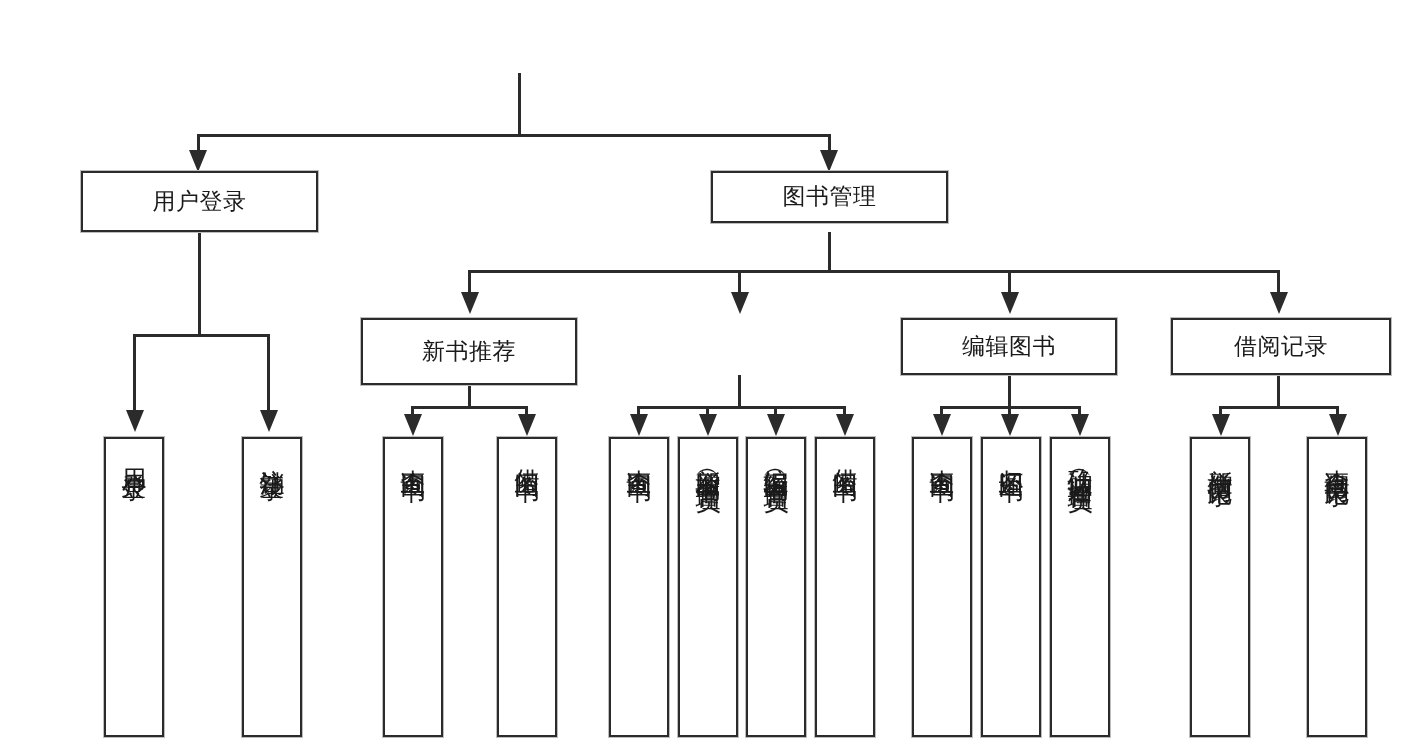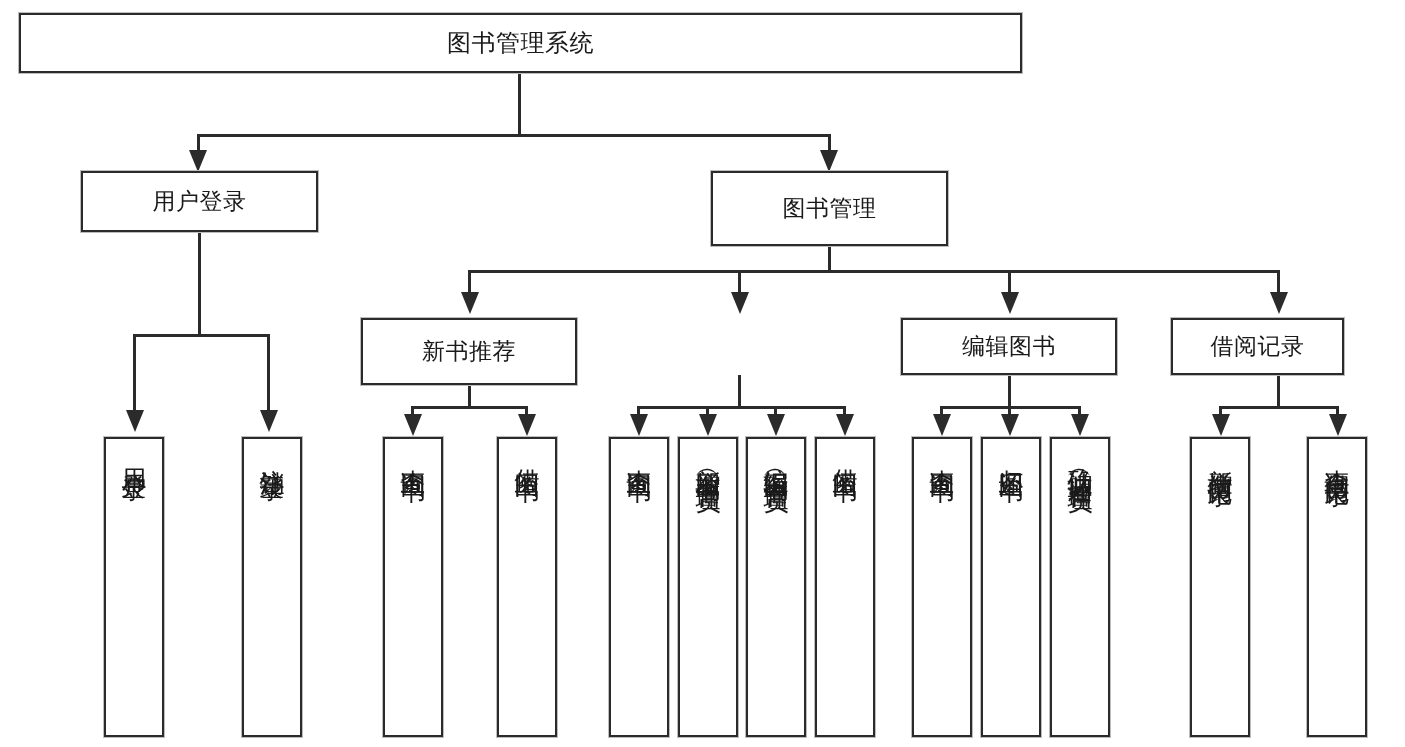--- a/index.html
+++ b/index.html
@@ -131,38 +131,35 @@
   <div class="edge v" style="left:1078px;top:406px;width:3px;height:14px;"></div>
   <div class="arrow" style="left:1071px;top:414px;"></div>
 
   <div class="edge v" style="left:1277px;top:375px;width:3px;height:33px;"></div>
   <div class="edge h" style="left:1219px;top:406px;width:120px;height:3px;"></div>
   <div class="edge v" style="left:1219px;top:406px;width:3px;height:14px;"></div>
   <div class="arrow" style="left:1212px;top:414px;"></div>
   <div class="edge v" style="left:1336px;top:406px;width:3px;height:14px;"></div>
   <div class="arrow" style="left:1329px;top:414px;"></div>
 
-  <div id="n-root" class="node h-node" style="left:19px;top:13px;width:1003px;height:60px;">
-    <span class="node-label">图书管理系统</span>
-  </div>
 
   <div class="node h-node" style="left:81px;top:171px;width:237px;height:61px;">
     <span class="node-label">用户登录</span>
   </div>
-  <div class="node h-node" style="left:711px;top:171px;width:237px;height:75px;">
+  <div class="node h-node" style="left:711px;top:171px;width:237px;height:52px;">
     <span class="node-label">图书管理</span>
   </div>
 
   <div class="node h-node" style="left:361px;top:318px;width:216px;height:67px;">
     <span class="node-label">新书推荐</span>
   </div>
   <div class="node h-node" style="left:901px;top:318px;width:216px;height:57px;">
     <span class="node-label">编辑图书</span>
   </div>
-  <div class="node h-node" style="left:1171px;top:318px;width:173px;height:57px;">
+  <div class="node h-node" style="left:1171px;top:318px;width:220px;height:57px;">
     <span class="node-label">借阅记录</span>
   </div>
 
   <div class="node v-node" style="left:104px;top:437px;width:60px;height:300px;">
     <span class="node-label">用户登录</span>
   </div>
   <div class="node v-node" style="left:242px;top:437px;width:60px;height:300px;">
     <span class="node-label">注销登录</span>
   </div>
 

